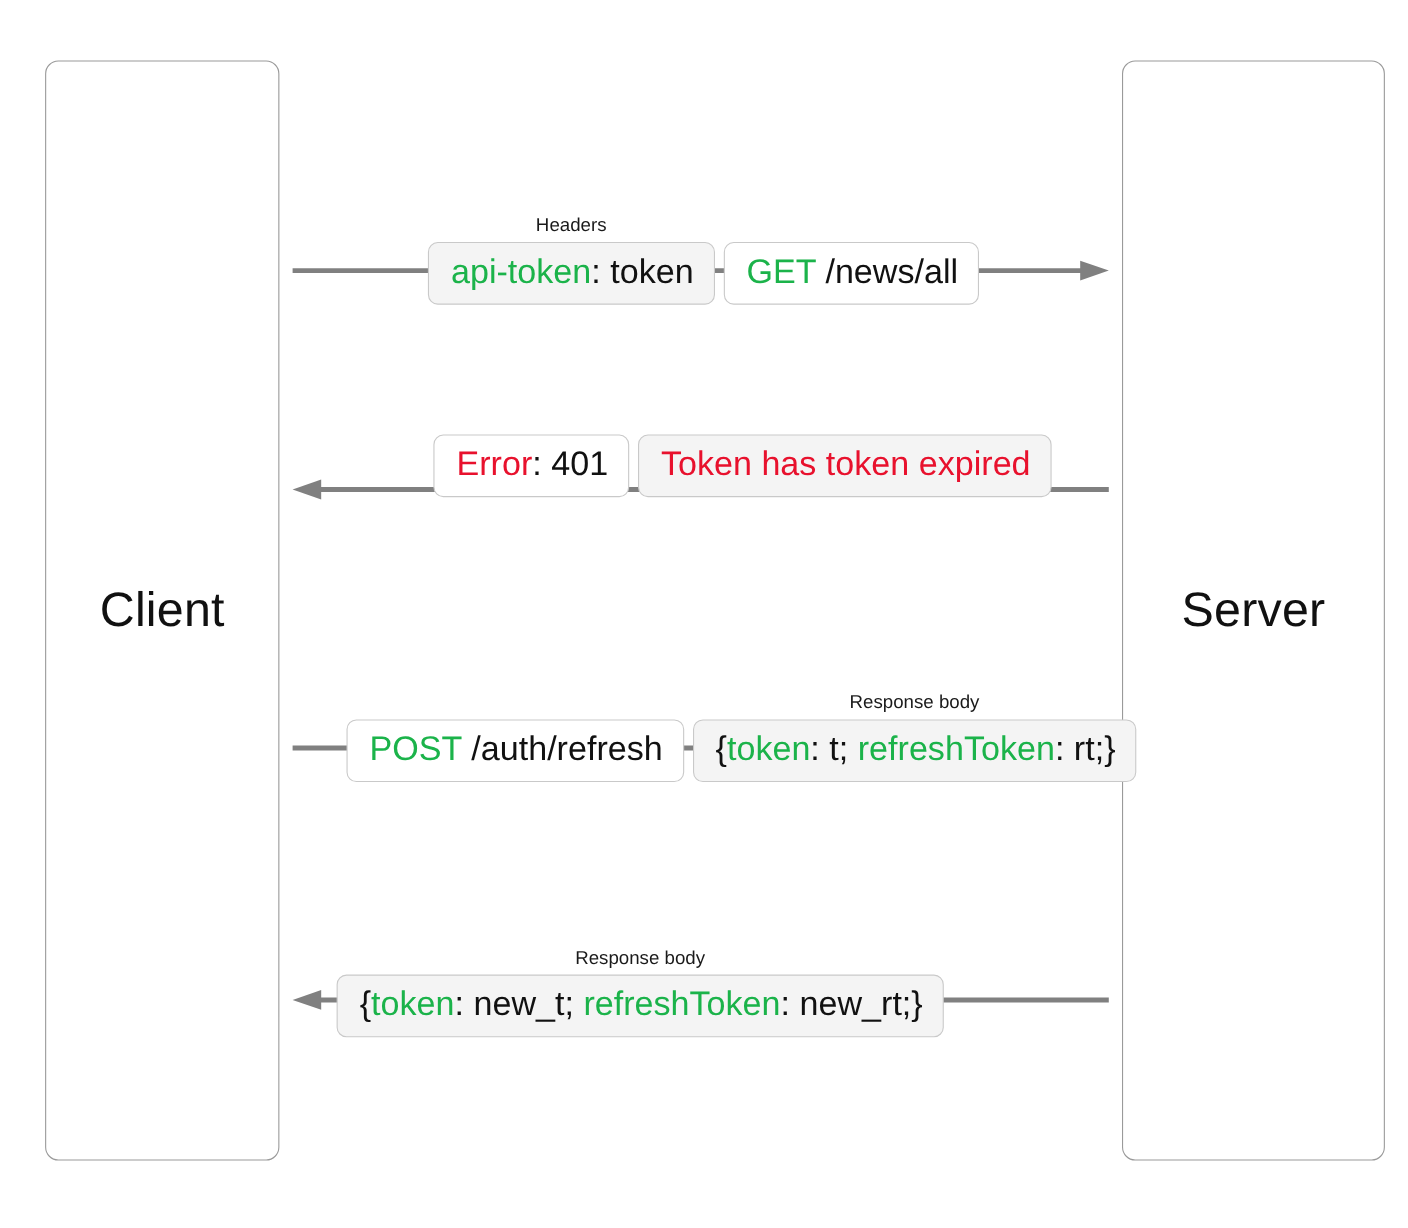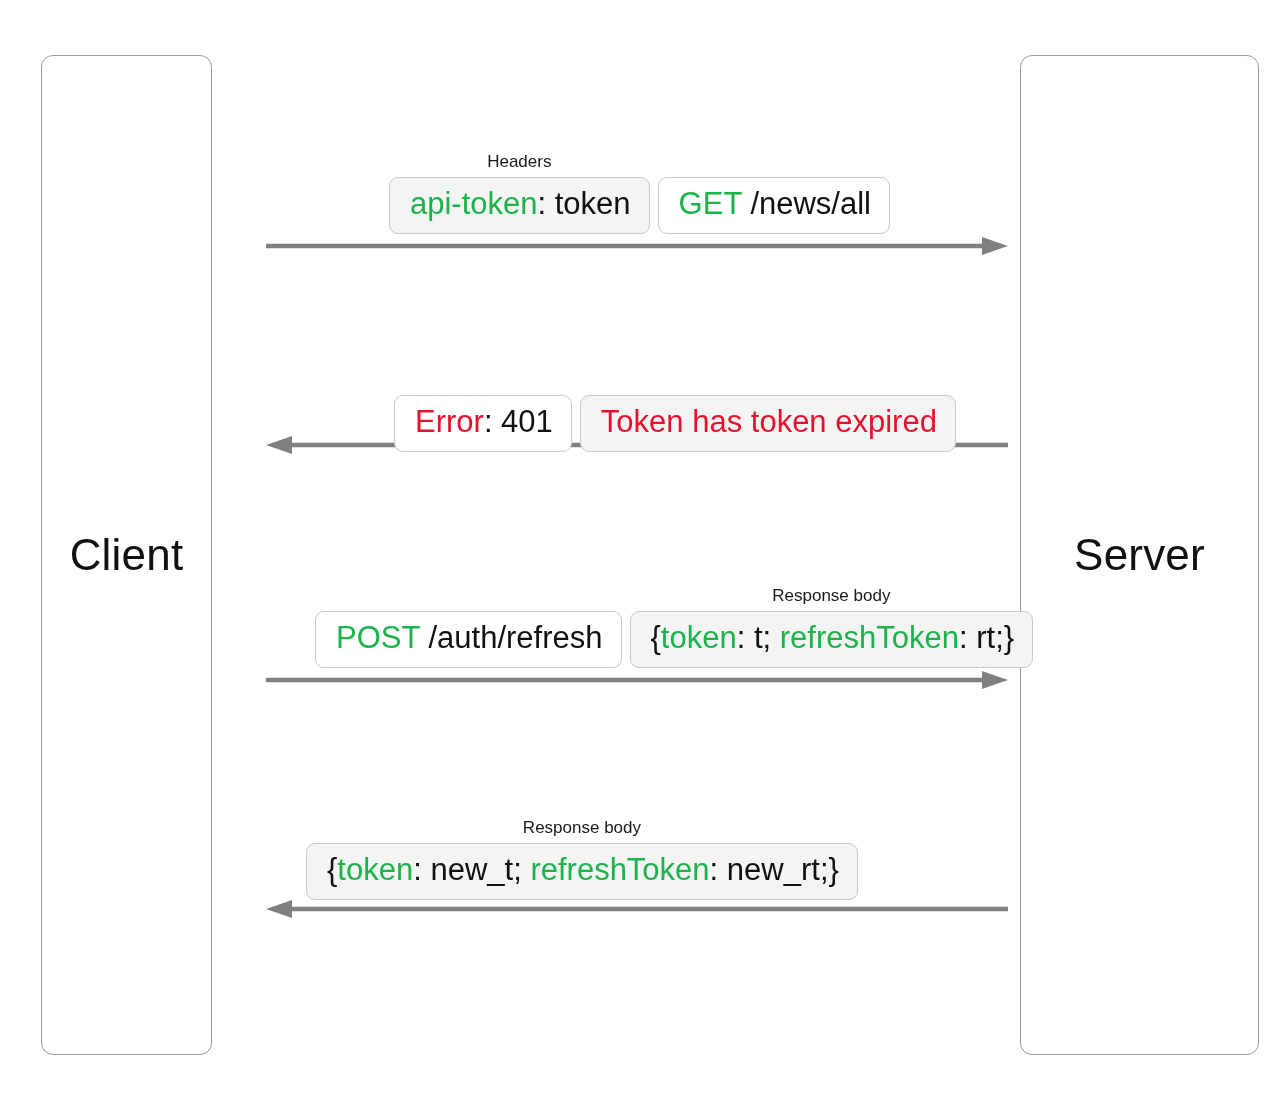--- a/index.html
+++ b/index.html
@@ -57,20 +57,21 @@
   .msg-col {
     display: flex;
     flex-direction: column;
     align-items: center;
   }
   .msg-caption {
     font-size: 17px;
     color: #1a1a1a;
     margin-bottom: 5px;
     white-space: nowrap;
+    margin-top: 43px;
   }
   .chip {
     border: 1.4px solid #c9c9c9;
     border-radius: 9px;
     padding: 9px 18px 11px 20px;
     font-size: 31px;
     line-height: 1.12;
     white-space: nowrap;
     color: #111111;
     box-sizing: border-box;
@@ -80,21 +81,21 @@
 
   .tok-green { color: #1bb34a; }
   .tok-red   { color: #e8112d; }
   .tok-dark  { color: #111111; }
 </style>
 </head>
 <body>
 
 <div id="canvas">
 
-  <div class="lifeline" style="left:41px; top:55px; width:171px; height:1000px;justify-content:center;">
+  <div class="lifeline" style="left:41px; top:55px; width:213px; height:1000px;justify-content:center;">
     <span class="lifeline-label">Client</span>
   </div>
 
   <div class="lifeline" style="left:1020px; top:55px; width:239px; height:1000px;">
     <span class="lifeline-label">Server</span>
   </div>
 
   <svg class="arrow-svg" viewBox="0 0 1280 1116" xmlns="http://www.w3.org/2000/svg">
 
     <g>

